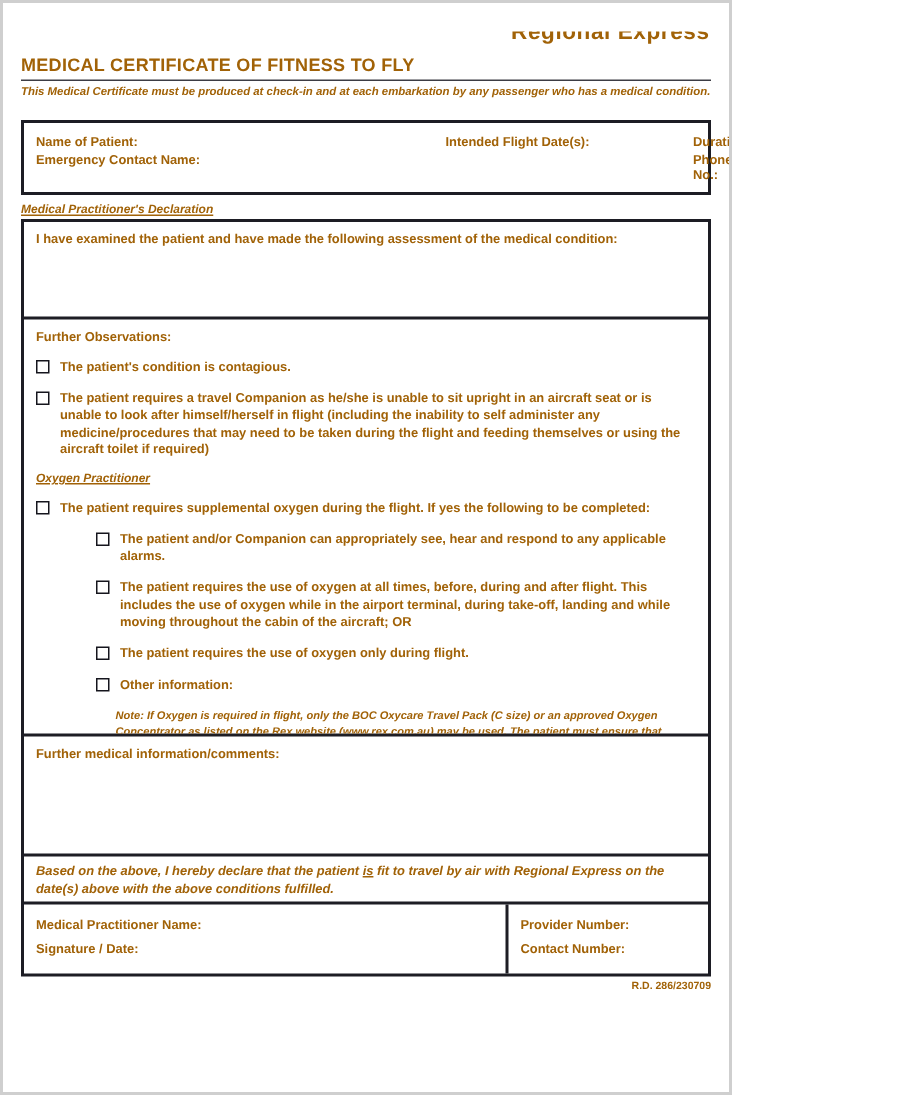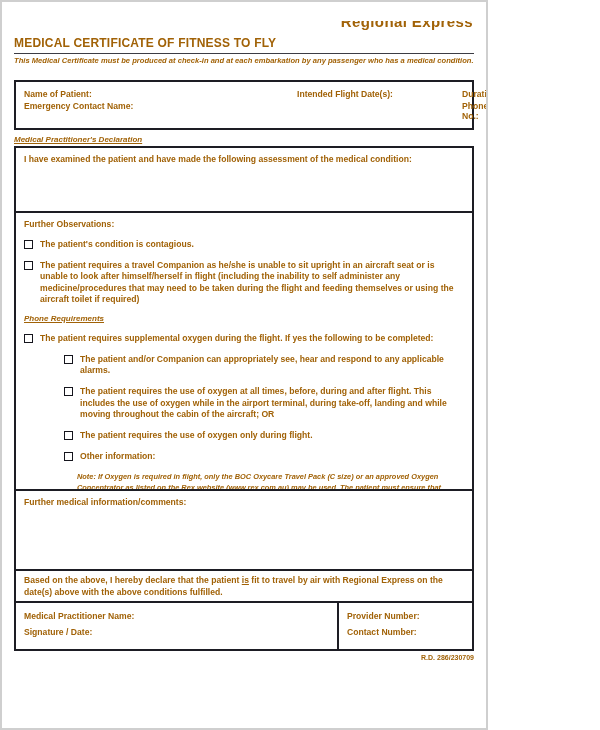--- a/index.html
+++ b/index.html
@@ -44,21 +44,21 @@
 
   .cb-item { display:flex; margin-top:10px; font-size:8.6px; font-weight:bold; line-height:1.3; }
   .cb { flex:0 0 auto; width:9px; height:9px; border:1.3px solid #15151d; margin-right:7px; margin-top:1px; background:#fff; }
   .indent { margin-left:40px; }
   .oxy-label { margin-top:9px; }
   .blank-line { display:inline-block; width:150px; border-bottom:1.3px solid #15151d; height:7px; }
 
   .note { margin:9px 0 0 53px; padding-right:8px; font-size:7.4px; font-weight:bold; font-style:italic; line-height:1.5; }
   .note-link { text-decoration:underline; }
 
-  .declare-text { font-size:8.6px; font-weight:bold; line-height:1.35; }
+  .declare-text { font-size:8.6px; font-weight:bold; line-height:1.35;font-style:italic; }
   .u { text-decoration:underline; }
 
   .pr-cell { padding:8px 8px 12px 8px; display:flex; flex-direction:column; justify-content:space-between; }
   .pr-cell-left { border-right:2px solid #1d1d24; }
   .pr-line { display:flex; font-size:8.6px; font-weight:bold;align-items:center; }
 
   .footer { margin-top:3px; text-align:right; font-size:7px; font-weight:bold; }
 </style>
 </head>
 <body>
@@ -117,21 +117,21 @@
         <div class="cb-item">
           <span class="cb"></span>
           <span>The patient's condition is contagious.</span>
         </div>
 
         <div class="cb-item">
           <span class="cb"></span>
           <span>The patient requires a travel Companion as he/she is unable to sit upright in an aircraft seat or is unable to look after himself/herself in flight (including the inability to self administer any medicine/procedures that may need to be taken during the flight and feeding themselves or using the aircraft toilet if required)</span>
         </div>
 
-        <div class="section-label oxy-label">Phone Requirements</div>
+        <div class="section-label oxy-label">Oxygen Practitioner</div>
 
         <div class="cb-item">
           <span class="cb"></span>
           <span>The patient requires supplemental oxygen during the flight. If yes the following to be completed:</span>
         </div>
 
 
         <div class="cb-item indent">
           <span class="cb"></span>
           <span>The patient and/or Companion can appropriately see, hear and respond to any applicable alarms.</span>

